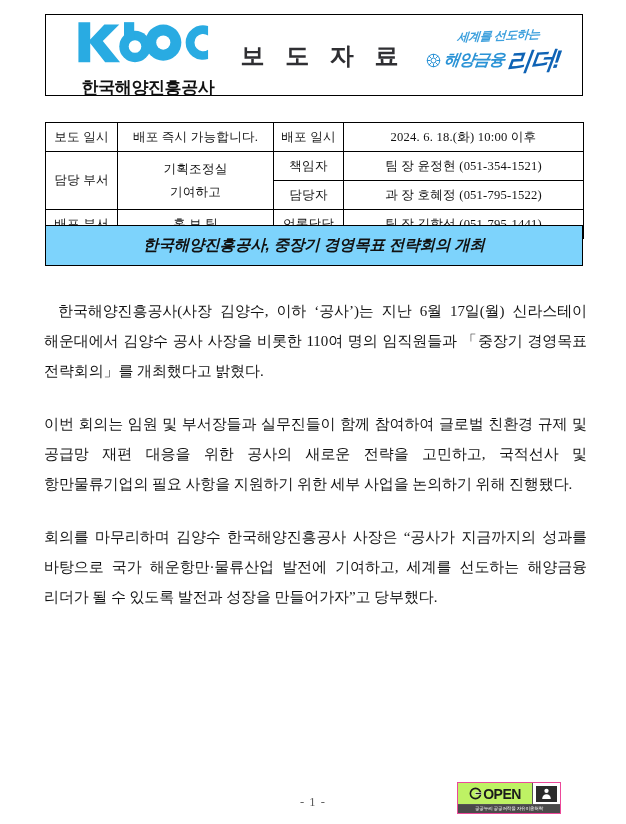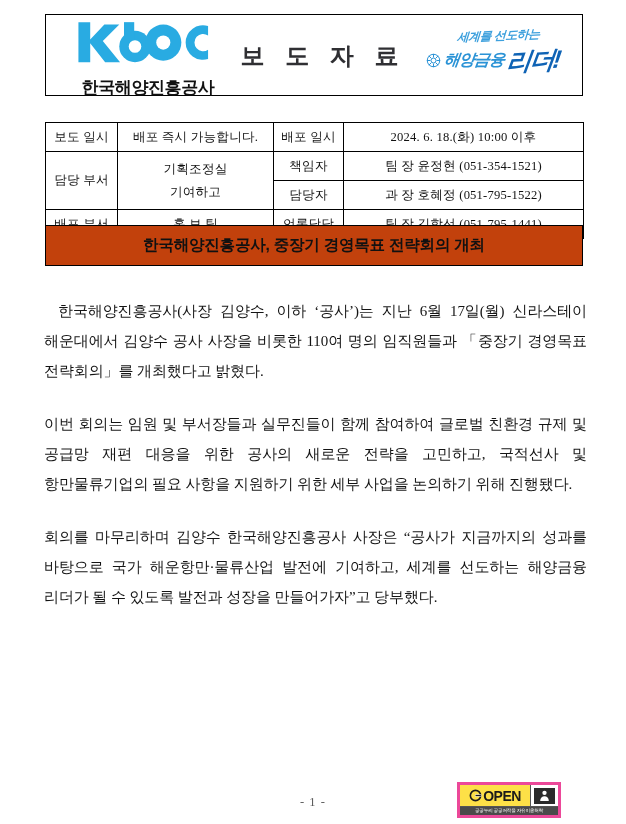--- a/index.html
+++ b/index.html
@@ -157,21 +157,22 @@
     position: absolute;
     left: 45px;
     top: 225px;
     width: 538px;
     height: 41px;
     border: 1.1px solid #000;
     box-sizing: border-box;
     display: flex;
     align-items: center;
     justify-content: center;
-    background: #c2410c;
+    background: #7dd3fc;
+    font-style: italic;
   }
   .title-text {
     font-family: "Liberation Sans", "DejaVu Sans", sans-serif;
     font-size: 15.5px;
     font-weight: 700;
     color: #111;
     letter-spacing: -0.2px;
   }
 
   
@@ -205,23 +206,23 @@
     font-family: "Liberation Serif", "DejaVu Serif", serif;
     font-size: 12.5px;
     color: #5a5a5a;
     letter-spacing: 1px;
   }
   .kogl {
     position: absolute;
     left: 457px;
     top: 782px;
     width: 104px;
-    border: 3px solid #ec4899;
+    border: 1px solid #ec4899;
     box-sizing: border-box;
-    background: #fde047;
+    background: #bef264;
   }
   .kogl-row {
     display: flex;
     align-items: stretch;
     height: 21px;
   }
   .kogl-open {
     flex: 1 1 auto;
     display: flex;
     align-items: center;

